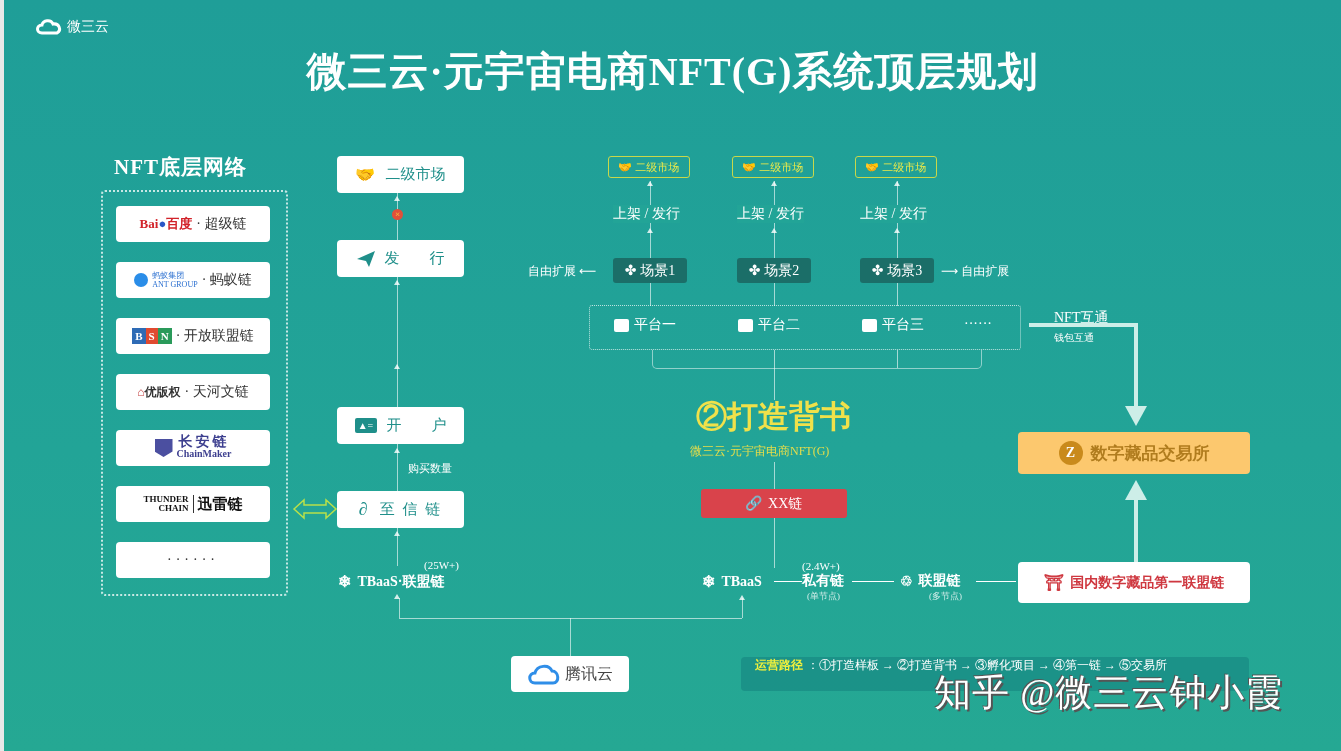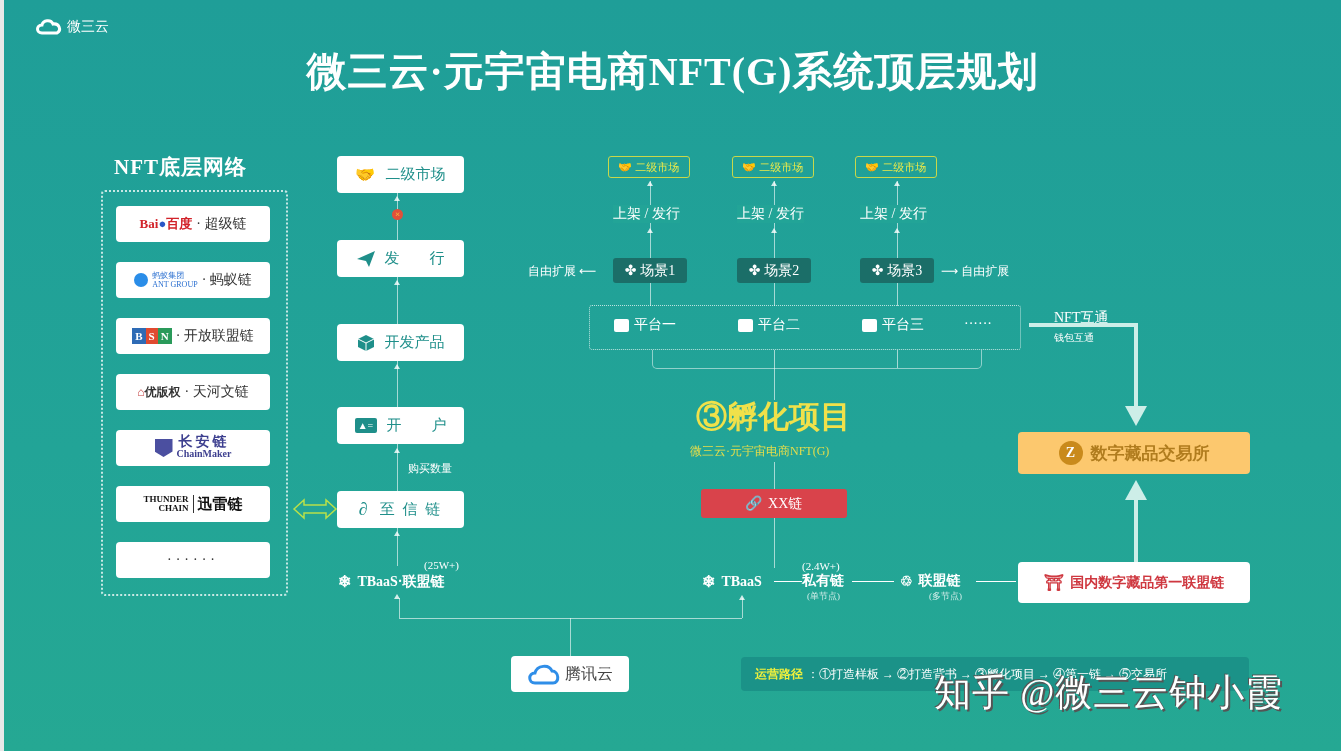--- a/index.html
+++ b/index.html
@@ -32,21 +32,21 @@
   .xx { left:697px; top:489px; width:146px; height:29px; background:#d9434b; border-radius:3px; color:#fff; font-size:14px;
     display:flex; align-items:center; justify-content:center; gap:5px; }
   .tbaas-txt { position:absolute; color:#fff; font-size:14px; font-weight:bold; display:flex; align-items:center; gap:6px; }
   .exch { left:1014px; top:432px; width:232px; height:42px; background:#fcc86e; border-radius:4px; display:flex; align-items:center;
     justify-content:center; gap:8px; color:#b07c1e; font-size:17px; font-weight:bold; }
   .alliance { left:1014px; top:562px; width:232px; height:41px; background:#fff; border-radius:4px; display:flex; align-items:center;
     justify-content:center; gap:6px; color:#cf3840; font-size:14px; font-weight:bold; }
   .tencent { left:507px; top:656px; width:118px; height:36px; background:#fff; border-radius:4px; display:flex; align-items:center;
     justify-content:center; gap:4px; color:#444; font-size:16px; }
   .ops { left:737px; top:657px; width:508px; height:34px; background:rgba(20,130,125,0.55); border-radius:4px; display:flex;
-    align-items:center; padding-left:14px; box-sizing:border-box; color:#fff; font-size:12px; gap:4px; }
+    align-items:flex-start; padding-left:14px; box-sizing:border-box; color:#fff; font-size:12px; gap:4px; }
   .ops .k { color:#f0f03c; font-weight:bold; }
   .watermark { left:930px; top:668px; color:#fff; font-size:37px; text-shadow:2px 2px 0 #555, -1px -1px 0 #555; letter-spacing:1px; }
   .dbl-arrow { left:288px; top:497px; }
 </style>
 </head>
 <body>
 
 <div class="canvas">
 
   <div class="abs logo">
@@ -113,27 +113,20 @@
 
   <div class="card" style="left:333px;top:156px;width:127px;height:37px">
     <span style="font-size:16px">🤝</span>
     <span>二级市场</span>
   </div>
   <div class="card" style="left:333px;top:240px;width:127px;height:37px">
     <svg width="18" height="16" viewBox="0 0 18 16">
         <path d="M0 8 L18 0 L12 16 L9 10 Z" fill="#1f8f8a"></path>
       </svg>
     <span>发　　行</span>
-  </div>
-  <div class="card" style="left:333px;top:324px;width:127px;height:37px">
-    <svg width="18" height="18" viewBox="0 0 18 18">
-        <path d="M9 1 L17 5 L17 13 L9 17 L1 13 L1 5 Z" fill="#1f8f8a"></path>
-        <path d="M1 5 L9 9 L17 5 M9 9 L9 17" stroke="#fff" stroke-width="1" fill="none"></path>
-      </svg>
-    <span>开发产品</span>
   </div>
   <div class="card" style="left:333px;top:407px;width:127px;height:37px">
     <span style="display:inline-block;width:22px;height:15px;background:#1f8f8a;border-radius:2px;color:#fff;font-size:10px;line-height:15px;text-align:center">▲=</span>
     <span>开　　户</span>
   </div>
   <div class="small-label" style="left:404px;top:461px">购买数量</div>
   <div class="card" style="left:333px;top:491px;width:127px;height:37px;letter-spacing:2px">
     <span style="font-weight:bold;font-size:18px">∂</span>
     <span>至 信 链</span>
   </div>
@@ -216,21 +209,21 @@
   <div class="abs" style="left:648px;top:350px;width:328px;height:18px;border:1.5px solid rgba(255,255,255,0.5);border-top:none;border-radius:0 0 5px 5px"></div>
   <div class="vline" style="left:770px;top:350px;height:50px"></div>
   <div class="vline" style="left:893px;top:350px;height:18px"></div>
 
   <div class="small-label" style="left:1050px;top:309px;font-size:14px">NFT互通</div>
   <div class="small-label" style="left:1050px;top:331px;font-size:10px">钱包互通</div>
   <div class="abs" style="left:1025px;top:323px;width:109px;height:4px;background:#cdeee8;border-radius:0 4px 0 0"></div>
   <div class="abs" style="left:1130px;top:323px;width:4px;height:85px;background:#cdeee8"></div>
   <div class="abs" style="left:1121px;top:406px;width:0;height:0;border-left:11px solid transparent;border-right:11px solid transparent;border-top:20px solid #cdeee8"></div>
 
-  <div class="abs saas">③孵化项目</div>
+  <div class="abs saas">②打造背书</div>
   <div class="abs saas-sub">微三云·元宇宙电商NFT(G)</div>
   <div class="vline" style="left:770px;top:462px;height:27px"></div>
   <div class="abs xx">
     <span>🔗</span>
     <span>XX链</span>
   </div>
   <div class="vline" style="left:770px;top:518px;height:50px"></div>
 
   <div class="tbaas-txt" style="left:698px;top:572px">
     <span style="font-size:16px">❄</span>

